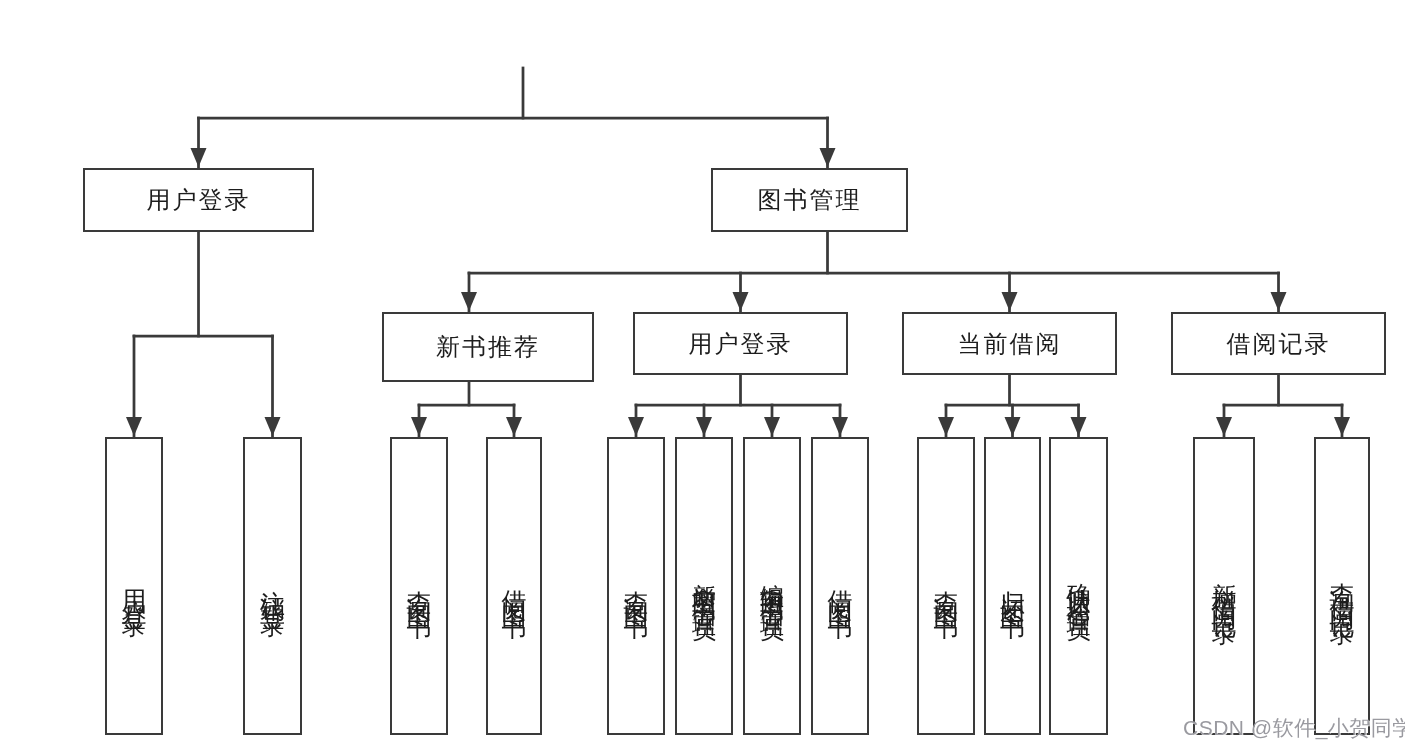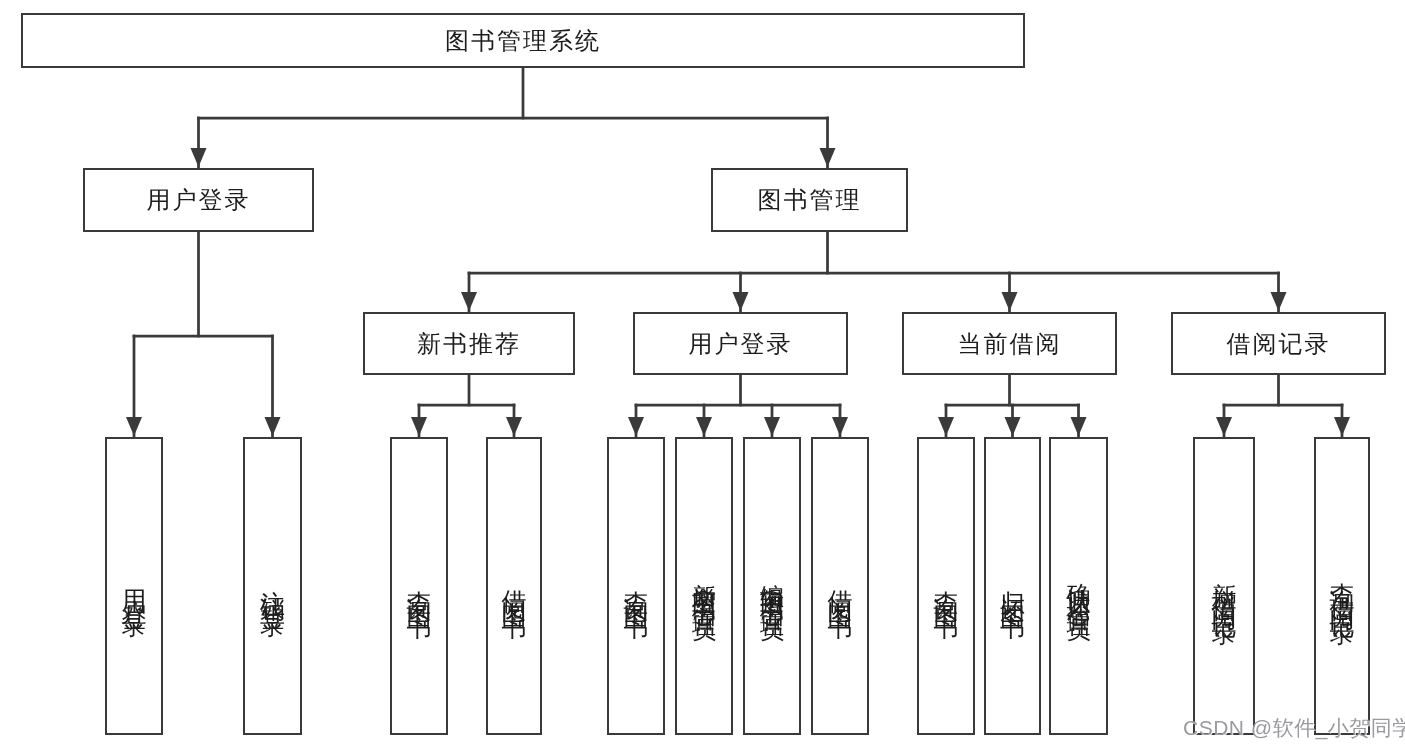--- a/index.html
+++ b/index.html
@@ -89,32 +89,29 @@
       <path class="line" d="M772,405 L772,436" marker-end="url(#arrowhead)"></path>
       <path class="line" d="M840,405 L840,436" marker-end="url(#arrowhead)"></path>
       <path class="line" d="M946,405 L946,436" marker-end="url(#arrowhead)"></path>
       <path class="line" d="M1012.5,405 L1012.5,436" marker-end="url(#arrowhead)"></path>
       <path class="line" d="M1078.5,405 L1078.5,436" marker-end="url(#arrowhead)"></path>
       <path class="line" d="M1224,405 L1224,436" marker-end="url(#arrowhead)"></path>
       <path class="line" d="M1342,405 L1342,436" marker-end="url(#arrowhead)"></path>
     </g>
   </svg>
 
-  <div class="node h" style="left:21px;top:13px;width:1004px;height:55px">
-    <span>图书管理系统</span>
-  </div>
 
   <div class="node h" style="left:83px;top:168px;width:231px;height:64px">
     <span>用户登录</span>
   </div>
   <div class="node h" style="left:711px;top:168px;width:197px;height:64px">
     <span>图书管理</span>
   </div>
 
-  <div class="node h" style="left:363px;top:312px;width:212px;height:63px">
+  <div class="node h" style="left:382px;top:312px;width:212px;height:70px">
     <span>新书推荐</span>
   </div>
   <div class="node h" style="left:633px;top:312px;width:215px;height:63px">
     <span>用户登录</span>
   </div>
   <div class="node h" style="left:902px;top:312px;width:215px;height:63px">
     <span>当前借阅</span>
   </div>
   <div class="node h" style="left:1171px;top:312px;width:215px;height:63px">
     <span>借阅记录</span>

